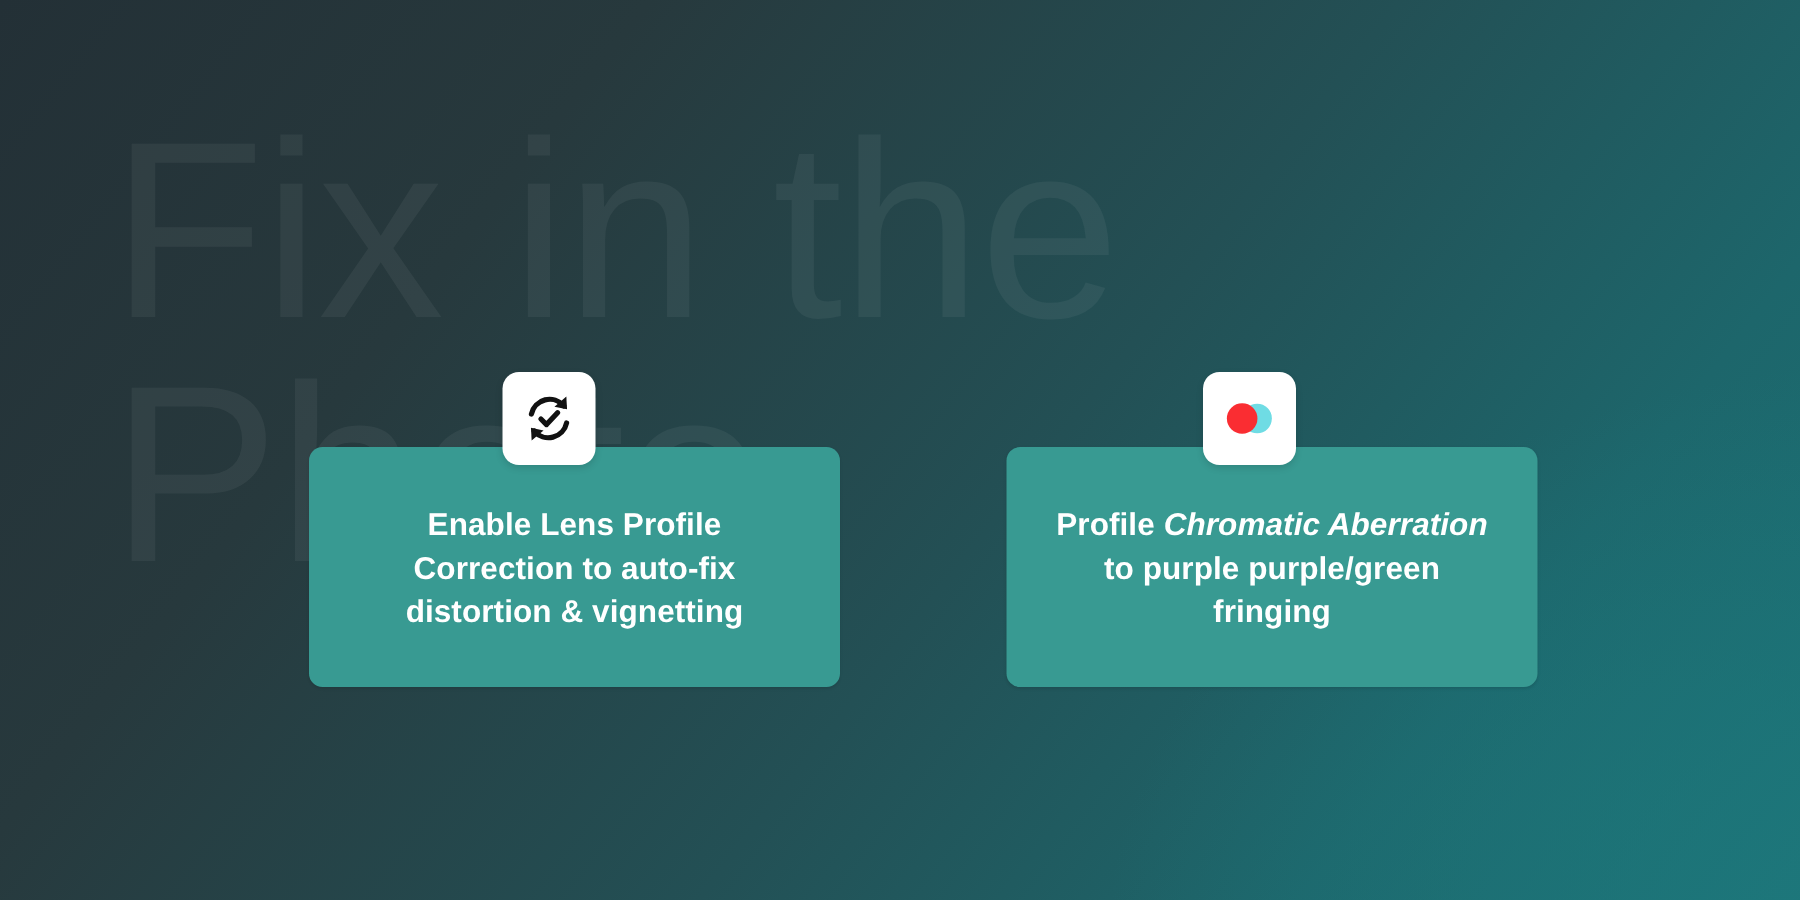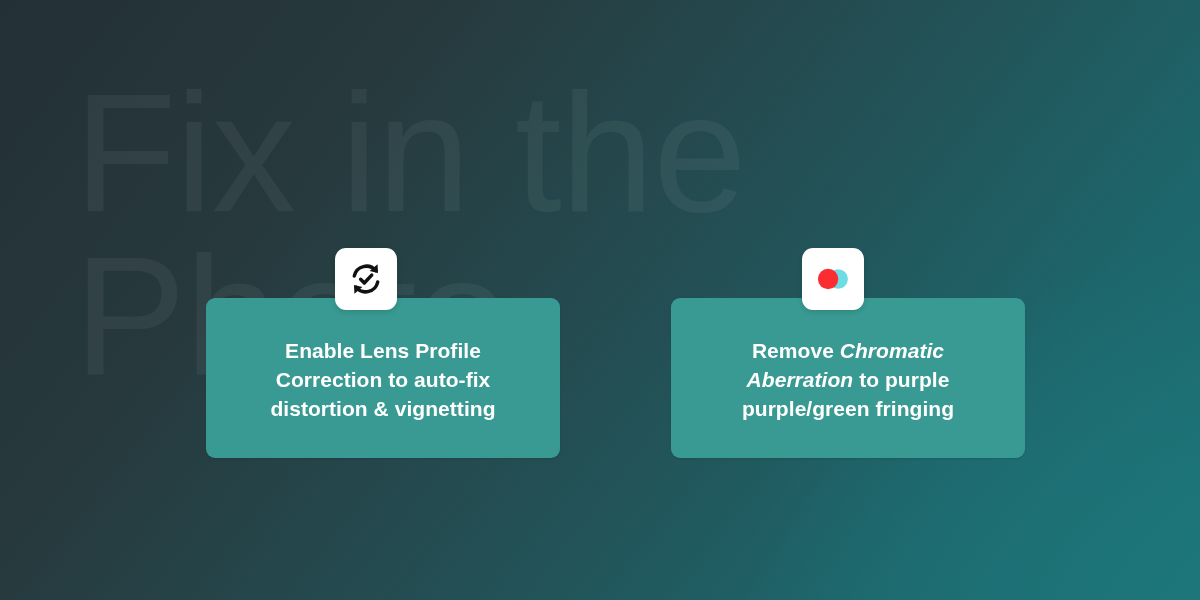--- a/index.html
+++ b/index.html
@@ -115,21 +115,21 @@
 
           <path d="M9.4 42.6 L8.8 31.7 L19.4 34.0 Z" fill="#111111"></path>
 
           <path d="M17.2 24.4 L21.9 29.1 L31.2 19.1" fill="none" stroke="#111111" stroke-width="4.4" stroke-linecap="round" stroke-linejoin="round"></path>
         </svg>
       </span>
     </div>
 
     <div class="card card-2">
       <div class="card-text">
-        <span>Remove </span><em>Chromatic Aberration</em><span> to purple purple/green fringing</span>
+        <span>Profile </span><em>Chromatic Aberration</em><span> to purple purple/green fringing</span>
       </div>
     </div>
 
     <div class="badge badge-2">
       <span>
         <svg width="38" height="30" viewBox="0 0 48 38" aria-hidden="true">
           <circle cx="30.5" cy="19" r="12.4" fill="#6fdce4"></circle>
           <circle cx="17.8" cy="19" r="12.9" fill="#fa2d32"></circle>
         </svg>
       </span>

